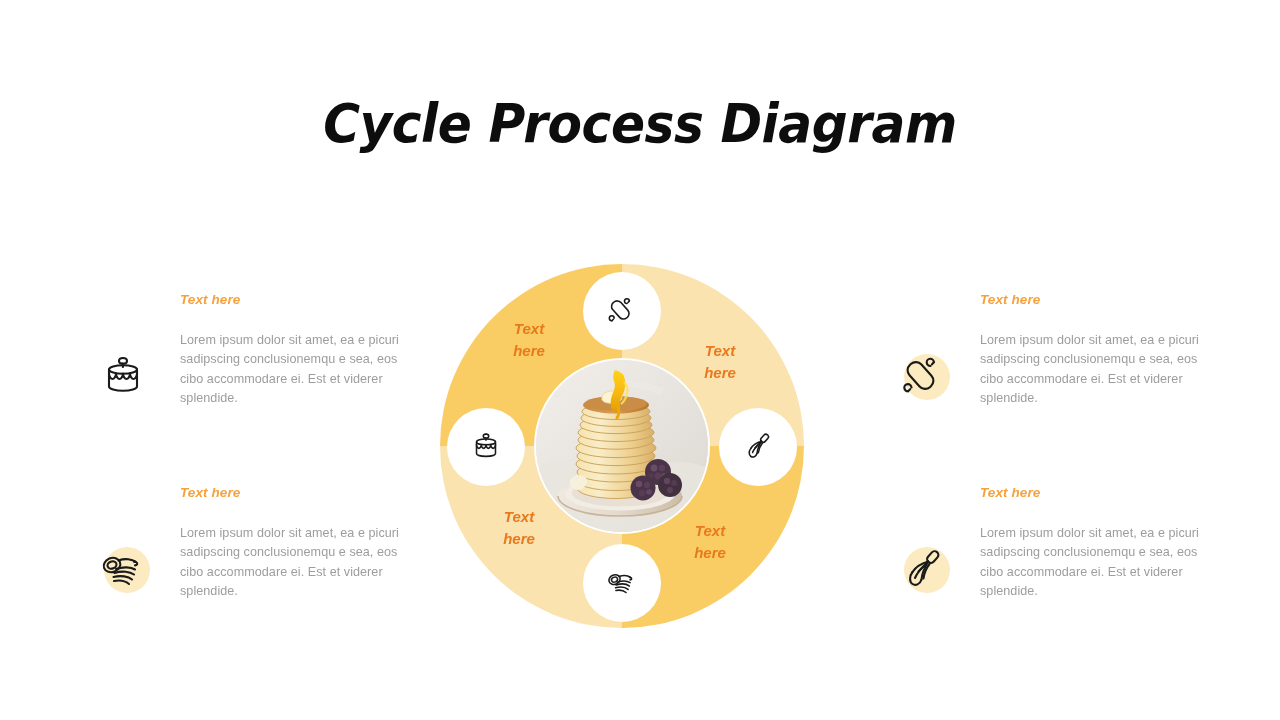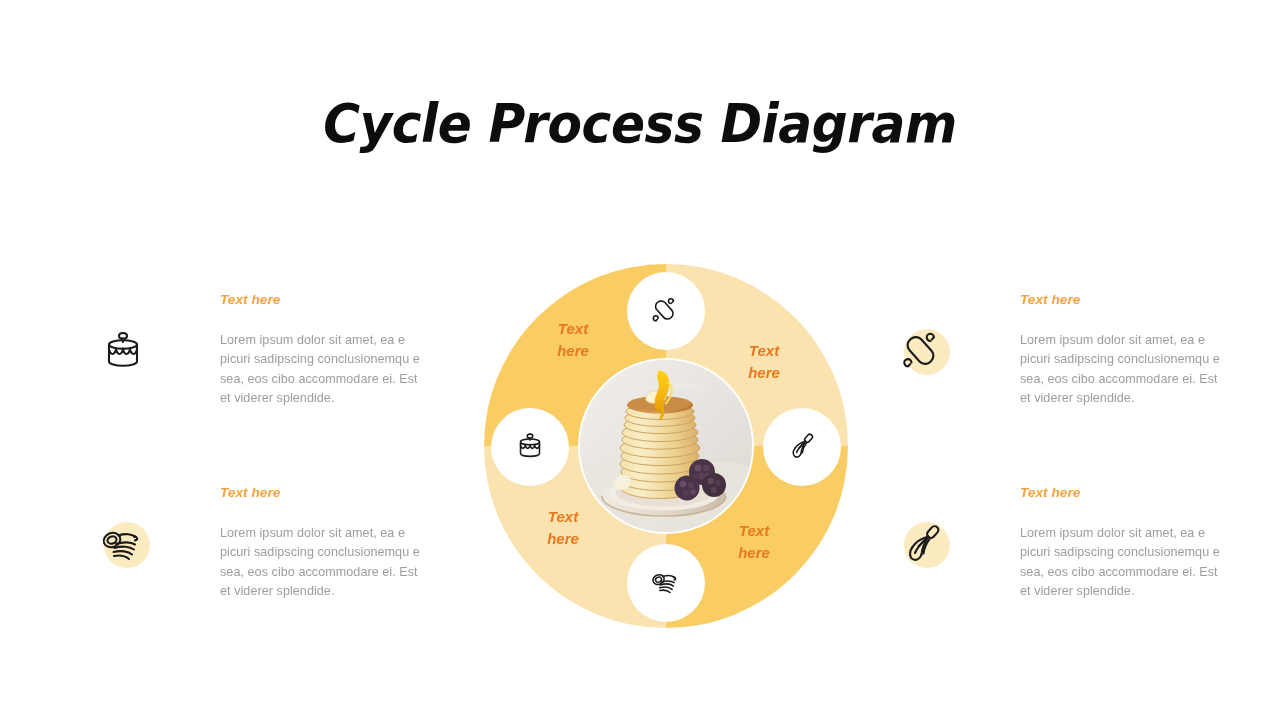--- a/index.html
+++ b/index.html
@@ -34,23 +34,22 @@
     letter-spacing: -0.5px;
     color: #0d0d0d;
     transform: scaleX(0.93);
     white-space: nowrap;
   }
 
   
   .item {
     position: absolute;
     display: flex;
-    align-items: center;
+    align-items: flex-end;
     width: 330px;
-    gap: 40px;
   }
   .item-left  { left: 92px; }
   .item-right { left: 892px; }
   .row-top    { top: 292px; }
   .row-bot    { top: 485px; }
 
   .item-icon {
     position: relative;
     width: 62px;
     height: 62px;
@@ -88,21 +87,21 @@
     font-size: 12.6px;
     line-height: 19.3px;
     color: #9d9d9d;
     letter-spacing: 0.05px;
     margin-top: 24px;
   }
 
   
   .cycle {
     position: absolute;
-    left: 484px;
+    left: 440px;
     top: 264px;
     width: 364px;
     height: 364px;
   }
 
   .ring {
     position: absolute;
     inset: 0;
     border-radius: 50%;
     background: conic-gradient(

